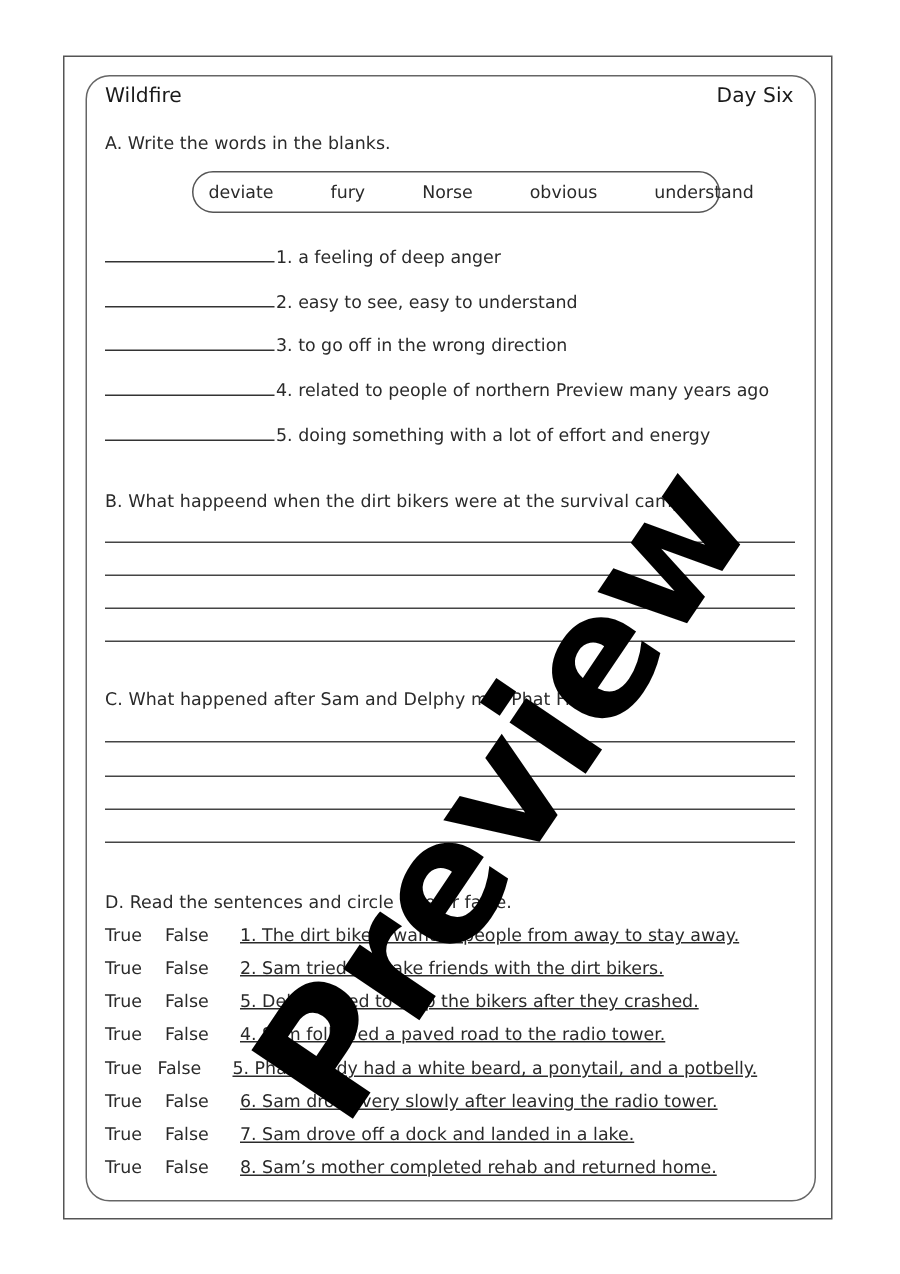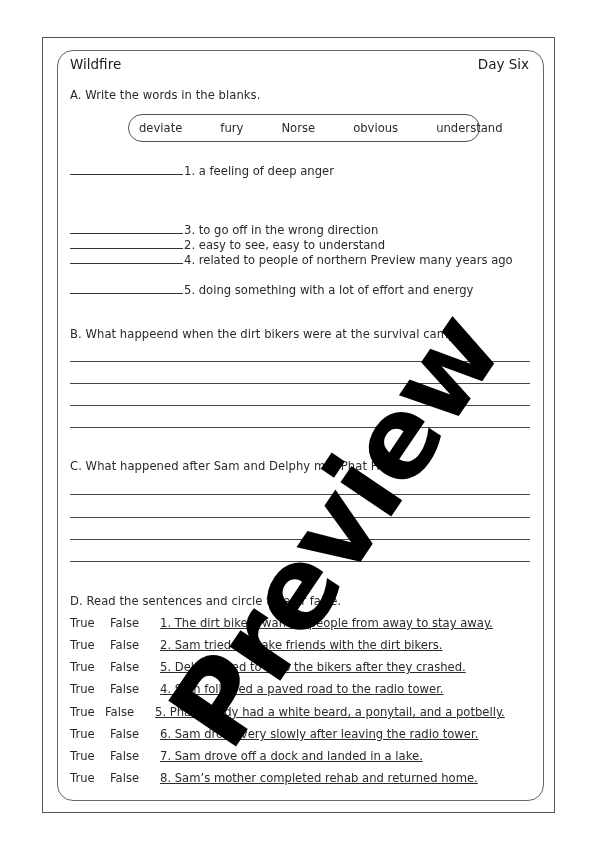--- a/index.html
+++ b/index.html
@@ -129,21 +129,21 @@
   <span>deviate</span>
   <span>fury</span>
   <span>Norse</span>
   <span>obvious</span>
   <span>understand</span>
 </div>
 
 <div class="vocab-row" style="top:163px;">
   <span class="blank"></span><span>1.</span> <span>a feeling of deep anger</span>
 </div>
-<div class="vocab-row" style="top:193px;margin-top:44px;">
+<div class="vocab-row" style="top:193px;">
   <span class="blank"></span><span>2.</span> <span>easy to see, easy to understand</span>
 </div>
 <div class="vocab-row" style="top:222px;">
   <span class="blank"></span><span>3.</span> <span>to go off in the wrong direction</span>
 </div>
 <div class="vocab-row" style="top:252px;">
   <span class="blank"></span><span>4.</span> <span>related to people of northern Preview many years ago</span>
 </div>
 <div class="vocab-row" style="top:282px;">
   <span class="blank"></span><span>5.</span> <span>doing something with a lot of effort and energy</span>

